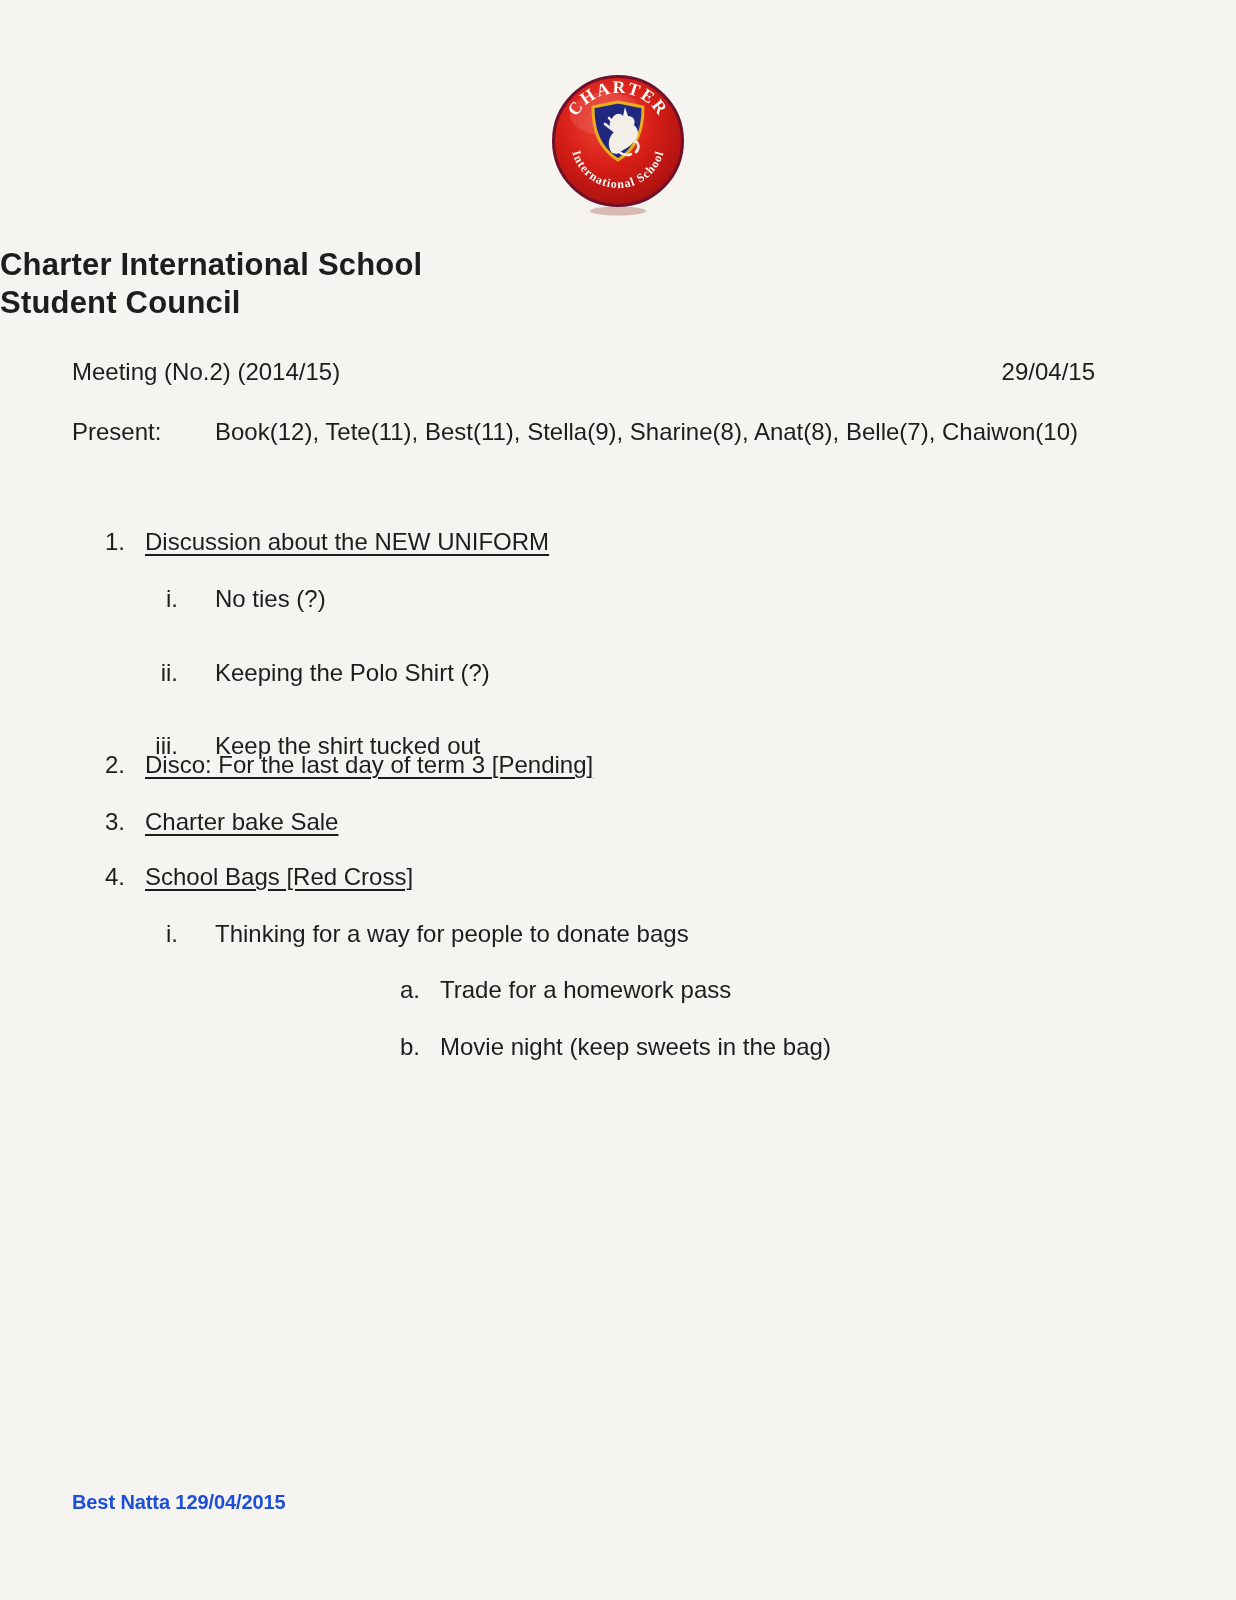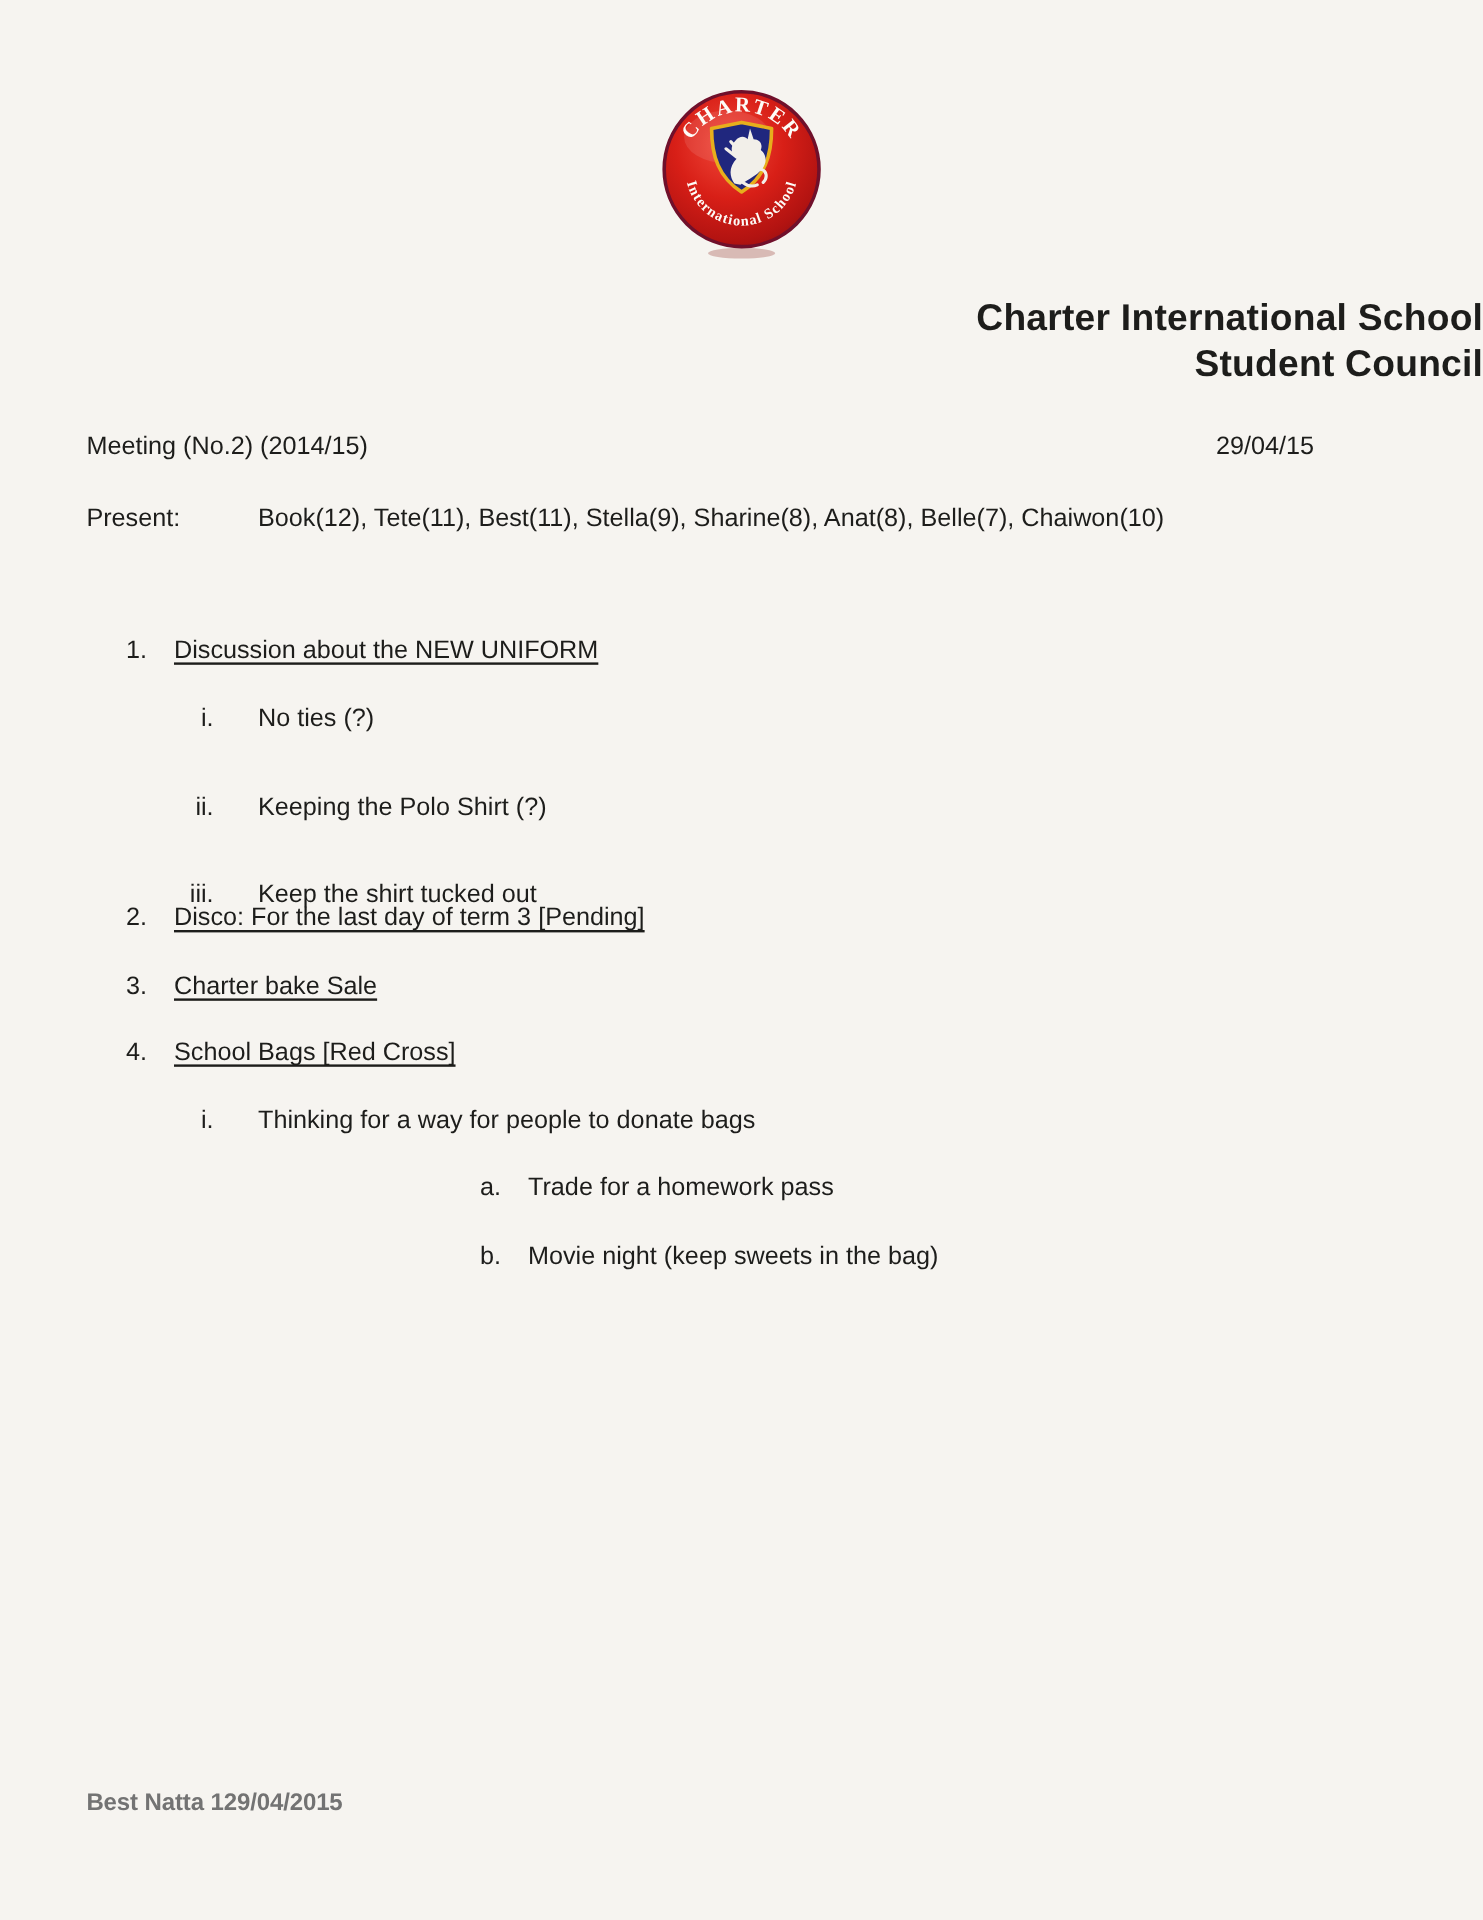--- a/index.html
+++ b/index.html
@@ -1,34 +1,34 @@
 <!DOCTYPE html>
 <html><head>
 <meta charset="utf-8">
 <style>
   html,body{margin:0;padding:0;background:#f6f4f0;}
   .page{position:relative;width:1236px;height:1600px;background:#f6f4f0;
         font-family:"Liberation Sans",sans-serif;color:#1d1d1b;overflow:hidden;}
   .abs{position:absolute;white-space:nowrap;}
   .row{left:0;width:100%;height:26px;}
-  .body-line{font-size:21px;line-height:25px;}
-  .title-block{left:0;width:100%;text-align:right;font-weight:700;
+  .body-line{font-size:24px;line-height:25px;}
+  .title-block{left:0;width:100%;text-align:left;font-weight:700;
                font-size:31px;line-height:38px;letter-spacing:.2px;}
   .plabel{position:absolute;left:72px;}
   .pvalue{position:absolute;left:215px;}
   .date{position:absolute;right:141px;}
   .num{position:absolute;left:105px;}
   .item-title{position:absolute;left:145px;font-weight:400;
               text-decoration:underline;text-underline-offset:4px;
               text-decoration-thickness:2px;}
   .rmarker{position:absolute;left:130px;width:48px;text-align:right;}
   .rtext{position:absolute;left:215px;}
   .lmarker{position:absolute;left:400px;}
   .ltext{position:absolute;left:440px;}
-  .footer{left:72px;font-size:20px;font-weight:600;letter-spacing:-.1px;color:#737373;}
+  .footer{left:72px;font-size:20px;font-weight:600;letter-spacing:-.1px;color:#1d4ed8;}
 </style>
 </head>
 <body>
 
 <div class="page">
 
   <div class="abs" style="left:549px;top:68px;width:138px;height:150px">
     <svg width="138" height="150" viewBox="0 0 138 150">
       <defs>
         <radialGradient id="redg" cx="42%" cy="34%" r="78%">

